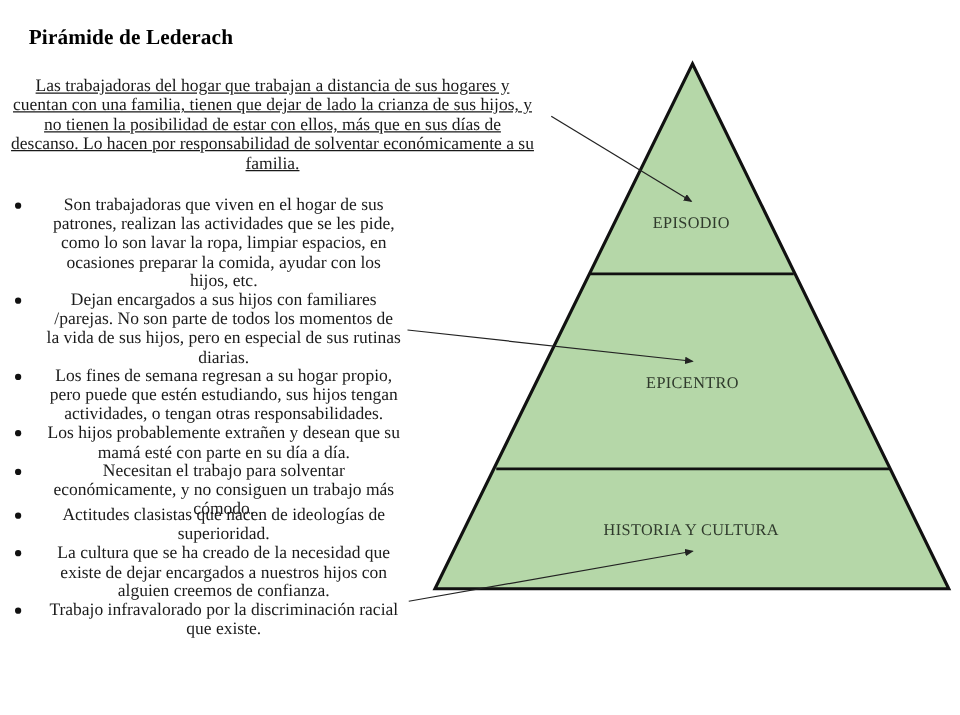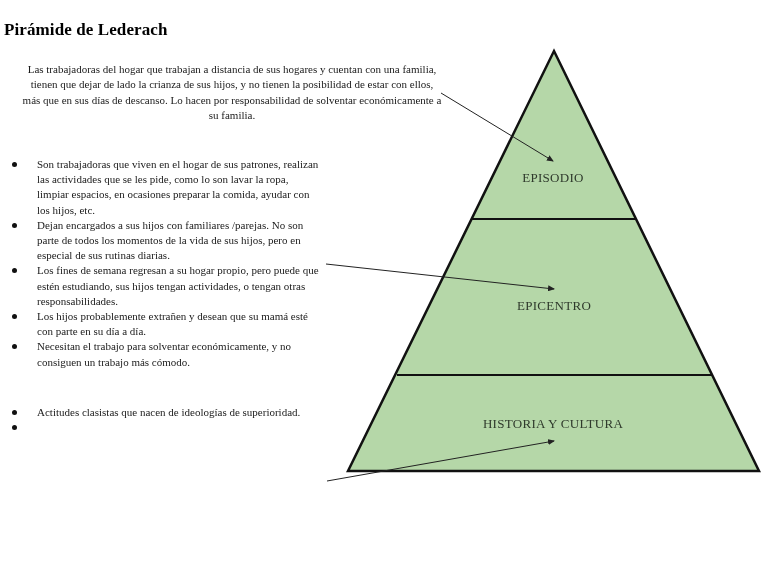--- a/index.html
+++ b/index.html
@@ -10,45 +10,47 @@
     body {
       width: 768px;
       height: 572px;
       position: relative;
       overflow: hidden;
       font-family: "Liberation Serif", "DejaVu Serif", serif;
       color: #1a1a1a;
     }
     .title {
       position: absolute;
-      left: 4px;
+      left: 23px;
       top: 20px;
       font-size: 17px;
       font-weight: bold;
       color: #000;
       letter-spacing: 0.1px;
     }
     .intro {
       position: absolute;
-      left: 22px;
+      left: 8px;
       top: 62px;
       width: 420px;
-      font-size: 11px;
+      font-size: 14px;
       line-height: 15.4px;
       text-align: center;
       color: #1a1a1a;
+      text-decoration: underline;
     }
     ul.bullets {
       position: absolute;
       margin: 0;
       padding: 0;
       list-style: none;
-      font-size: 11px;
+      font-size: 14px;
       line-height: 15.2px;
       color: #1a1a1a;
+      text-align: center;
     }
     ul.bullets li {
       position: relative;
       padding-left: 36px;
       margin: 0;
     }
     ul.bullets li .dot {
       position: absolute;
       left: 11px;
       top: 5px;
@@ -81,21 +83,22 @@
 <ul class="bullets" id="list-episodio">
   <li><span class="dot"></span><span>Son trabajadoras que viven en el hogar de sus patrones, realizan las actividades que se les pide, como lo son lavar la ropa, limpiar espacios, en ocasiones preparar la comida, ayudar con los hijos, etc.</span></li>
   <li><span class="dot"></span><span>Dejan encargados a sus hijos con familiares /parejas. No son parte de todos los momentos de la vida de sus hijos, pero en especial de sus rutinas diarias.</span></li>
   <li><span class="dot"></span><span>Los fines de semana regresan a su hogar propio, pero puede que estén estudiando, sus hijos tengan actividades, o tengan otras responsabilidades.</span></li>
   <li><span class="dot"></span><span>Los hijos probablemente extrañen y desean que su mamá esté con parte en su día a día.</span></li>
   <li><span class="dot"></span><span>Necesitan el trabajo para solventar económicamente, y no consiguen un trabajo más cómodo.</span></li>
 </ul>
 
 <ul class="bullets" id="list-historia">
   <li><span class="dot"></span><span>Actitudes clasistas que nacen de ideologías de superioridad.</span></li>
-  <li><span class="dot"></span></li>
+  <li><span class="dot"></span><span>La cultura que se ha creado de la necesidad que existe de dejar  encargados a nuestros hijos con alguien creemos de confianza.</span></li>
+  <li><span class="dot"></span><span>Trabajo infravalorado por la discriminación racial que existe.</span></li>
 </ul>
 
 <svg class="diagram" width="768" height="572" viewBox="0 0 768 572">
   <defs>
     <marker id="arrowhead" markerWidth="7" markerHeight="6" refX="6" refY="3" orient="auto" markerUnits="userSpaceOnUse">
       <path d="M0,0 L7,3 L0,6 Z" fill="#222"></path>
     </marker>
   </defs>
 
   <polygon points="554,51 759,471 348,471" fill="#b5d7a8" stroke="#111" stroke-width="2.5" stroke-linejoin="miter"></polygon>

